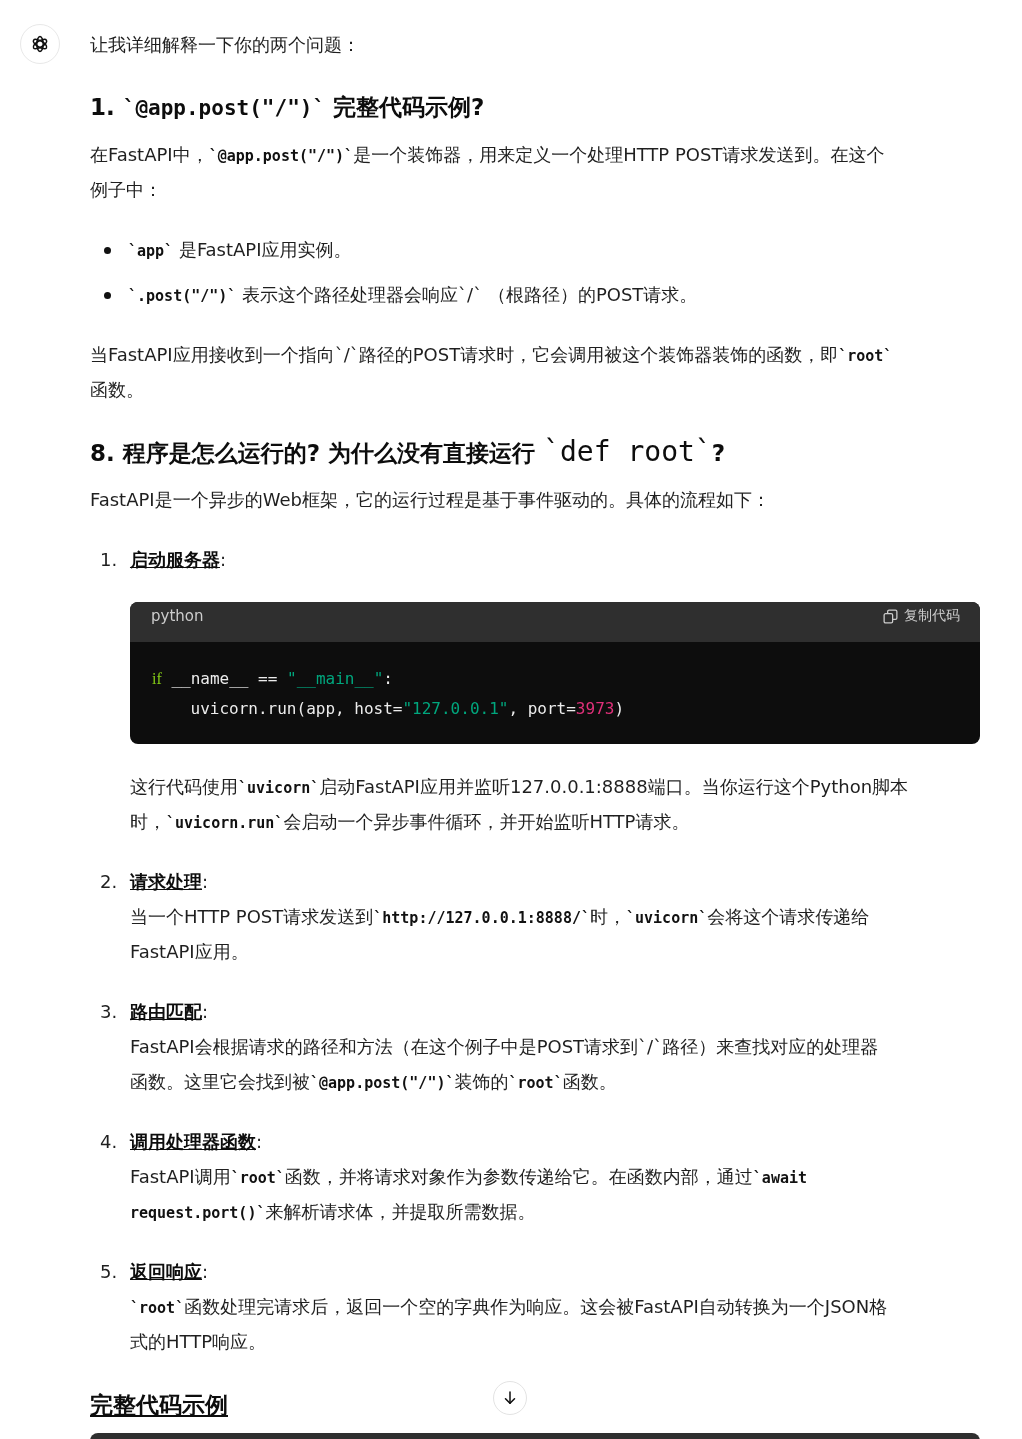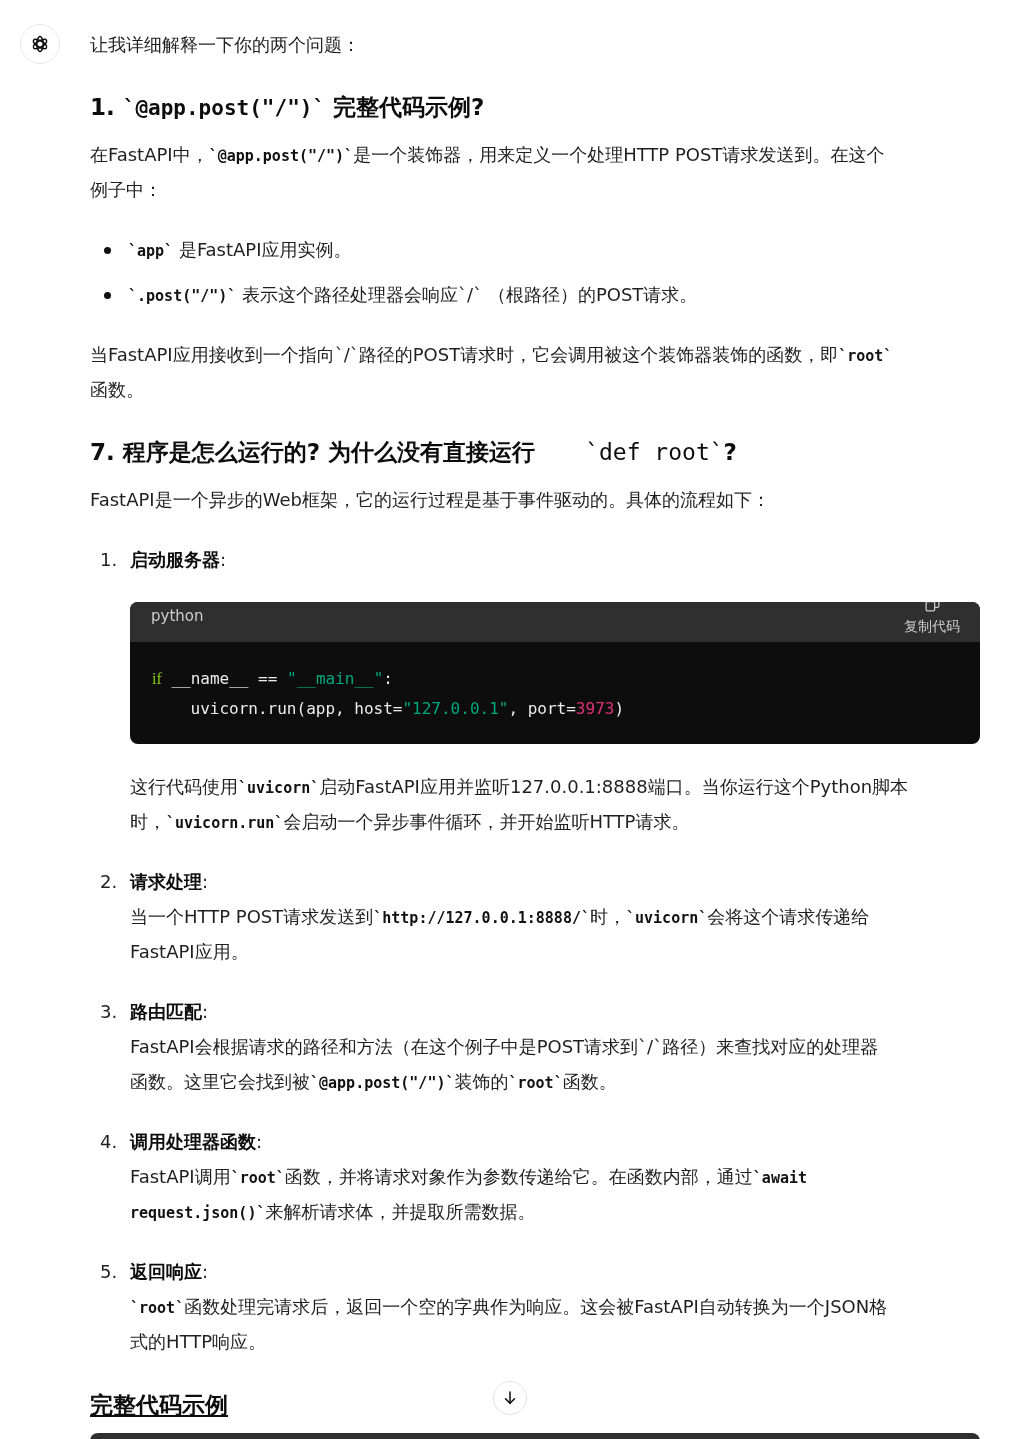--- a/index.html
+++ b/index.html
@@ -11,41 +11,41 @@
     border-radius: 50%; border: 1px solid #e8e8e8; background: #fff;
     display: flex; align-items: center; justify-content: center;
   }
   .avatar svg { width: 24px; height: 24px; }
 
   .content { position: absolute; left: 90px; top: 0; width: 890px; }
 
   .p { font-size: 18px; line-height: 35px; color: #1f1f1f; }
   .code-inline { font-family: "DejaVu Sans Mono", "Liberation Mono", monospace; font-weight: bold; font-size: 15px; color: #111; }
   .h2 { font-weight: bold; font-size: 23px; color: #0d0d0d; line-height: 32px; }
-  .h2 .mono { font-family: "DejaVu Sans Mono", "Liberation Mono", monospace; font-weight: normal; font-size: 23px; margin-left: 42px; }
+  .h2 .mono { font-family: "DejaVu Sans Mono", "Liberation Mono", monospace; font-weight: normal; font-size: 28px; }
   .h2 .mono-b { font-family: "DejaVu Sans Mono", "Liberation Mono", monospace; font-weight: bold; font-size: 21px; }
 
   .abs { position: absolute; white-space: nowrap; }
 
   .bullet { position: absolute; left: 14px; width: 7px; height: 7px; border-radius: 50%; background: #111; }
 
   .ol-num { position: absolute; left: 10px; font-size: 18px; color: #1f1f1f; }
-  .ol-title { font-weight: bold; font-size: 18px; color: #0d0d0d; }
+  .ol-title { font-weight: bold; font-size: 18px; color: #0d0d0d; text-decoration: underline; }
   .ol-colon { font-size: 18px; color: #1f1f1f; }
 
   .codeblock {
     position: absolute; left: 40px; top: 602px; width: 850px; height: 142px;
     background: #0d0d0d; border-radius: 8px; overflow: hidden;
   }
   .codeblock .cb-head {
     height: 40px; background: #2f2f2f; display: flex; align-items: center;
     justify-content: space-between; padding: 0 20px 12px 21px;
   }
   .cb-lang { font-size: 15px; color: #cdcdcd; }
-  .cb-copy { display: flex; align-items: center; gap: 5px; font-size: 14px; color: #cdcdcd; cursor: pointer; flex-direction: column; }
+  .cb-copy { display: flex; align-items: center; gap: 5px; font-size: 14px; color: #cdcdcd; cursor: pointer; }
   .cb-copy svg { width: 17px; height: 17px; }
   .cb-body { padding: 22px 22px; font-family: "DejaVu Sans Mono", "Liberation Mono", monospace; font-size: 16px; line-height: 30px; color: #ececec; white-space: pre; }
   .kw { color: #84cc16; font-family: Liberation Serif, serif; }
   .str { color: #00a67d; }
   .num { color: #df3079; }
 
   .scroll-btn {
     position: absolute; left: 493px; top: 1381px; width: 34px; height: 34px;
     border-radius: 50%; border: 1px solid #e3e3e3; background: #fff;
     display: flex; align-items: center; justify-content: center; cursor: pointer;
@@ -93,21 +93,21 @@
   <div class="abs p" style="top:277px; left:38px;">
     <span class="code-inline">`.post("/")`</span><span> 表示这个路径处理器会响应`/` （根路径）的POST请求。</span>
   </div>
 
   <div class="abs p" style="top:337px;">
     <span>当FastAPI应用接收到一个指向`/`路径的POST请求时，它会调用被这个装饰器装饰的函数，即</span><span class="code-inline">`root`</span>
   </div>
   <div class="abs p" style="top:372px;">函数。</div>
 
   <div class="abs h2" style="top:436px;">
-    <span>7. 程序是怎么运行的? 为什么没有直接运行</span>
+    <span>8. 程序是怎么运行的? 为什么没有直接运行</span>
     <span class="mono">`def root`</span><span>?</span>
   </div>
 
   <div class="abs p" style="top:482px;">FastAPI是一个异步的Web框架，它的运行过程是基于事件驱动的。具体的流程如下：</div>
 
   <div class="ol-num abs" style="top:542px; line-height:35px;">1.</div>
   <div class="abs p" style="top:542px; left:40px;">
     <span class="ol-title">启动服务器</span><span class="ol-colon">:</span>
   </div>
 
@@ -151,21 +151,21 @@
   </div>
 
   <div class="ol-num abs" style="top:1124px; line-height:35px;">4.</div>
   <div class="abs p" style="top:1124px; left:40px;">
     <span class="ol-title">调用处理器函数</span><span class="ol-colon">:</span>
   </div>
   <div class="abs p" style="top:1159px; left:40px;">
     <span>FastAPI调用</span><span class="code-inline">`root`</span><span>函数，并将请求对象作为参数传递给它。在函数内部，通过</span><span class="code-inline">`await</span>
   </div>
   <div class="abs p" style="top:1194px; left:40px;">
-    <span class="code-inline">request.json()`</span><span>来解析请求体，并提取所需数据。</span>
+    <span class="code-inline">request.port()`</span><span>来解析请求体，并提取所需数据。</span>
   </div>
 
   <div class="ol-num abs" style="top:1254px; line-height:35px;">5.</div>
   <div class="abs p" style="top:1254px; left:40px;">
     <span class="ol-title">返回响应</span><span class="ol-colon">:</span>
   </div>
   <div class="abs p" style="top:1289px; left:40px;">
     <span class="code-inline">`root`</span><span>函数处理完请求后，返回一个空的字典作为响应。这会被FastAPI自动转换为一个JSON格</span>
   </div>
   <div class="abs p" style="top:1324px; left:40px;">式的HTTP响应。</div>

